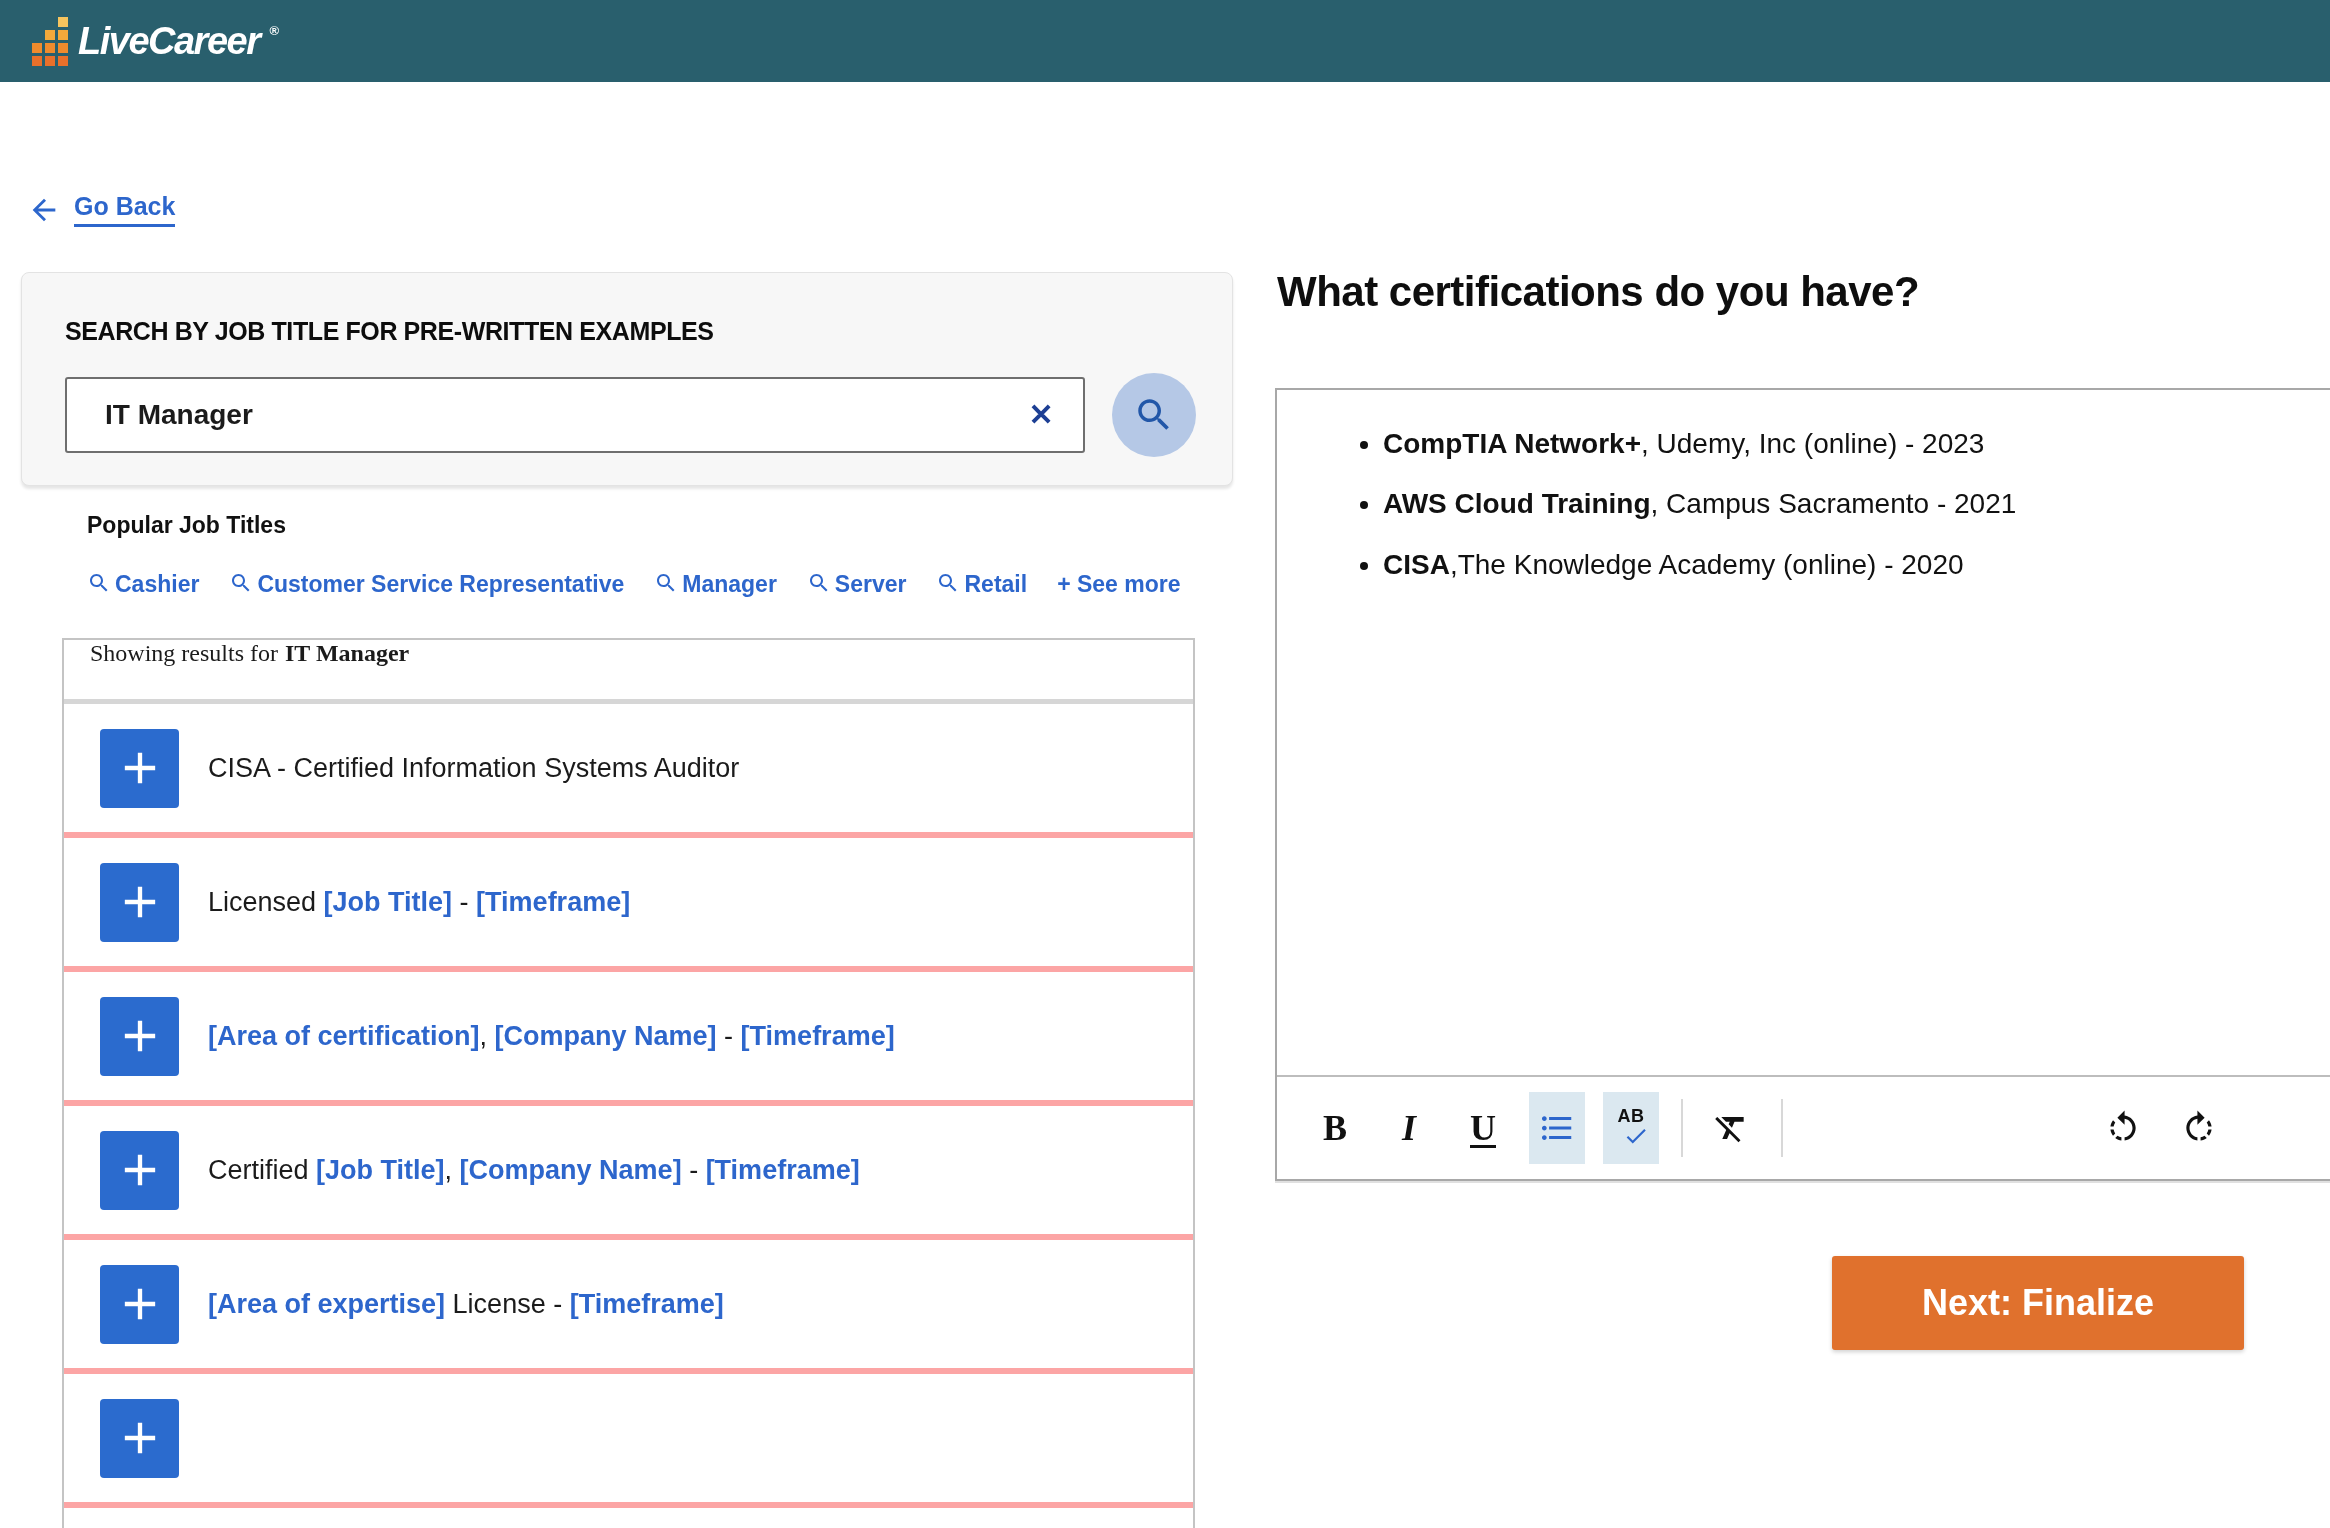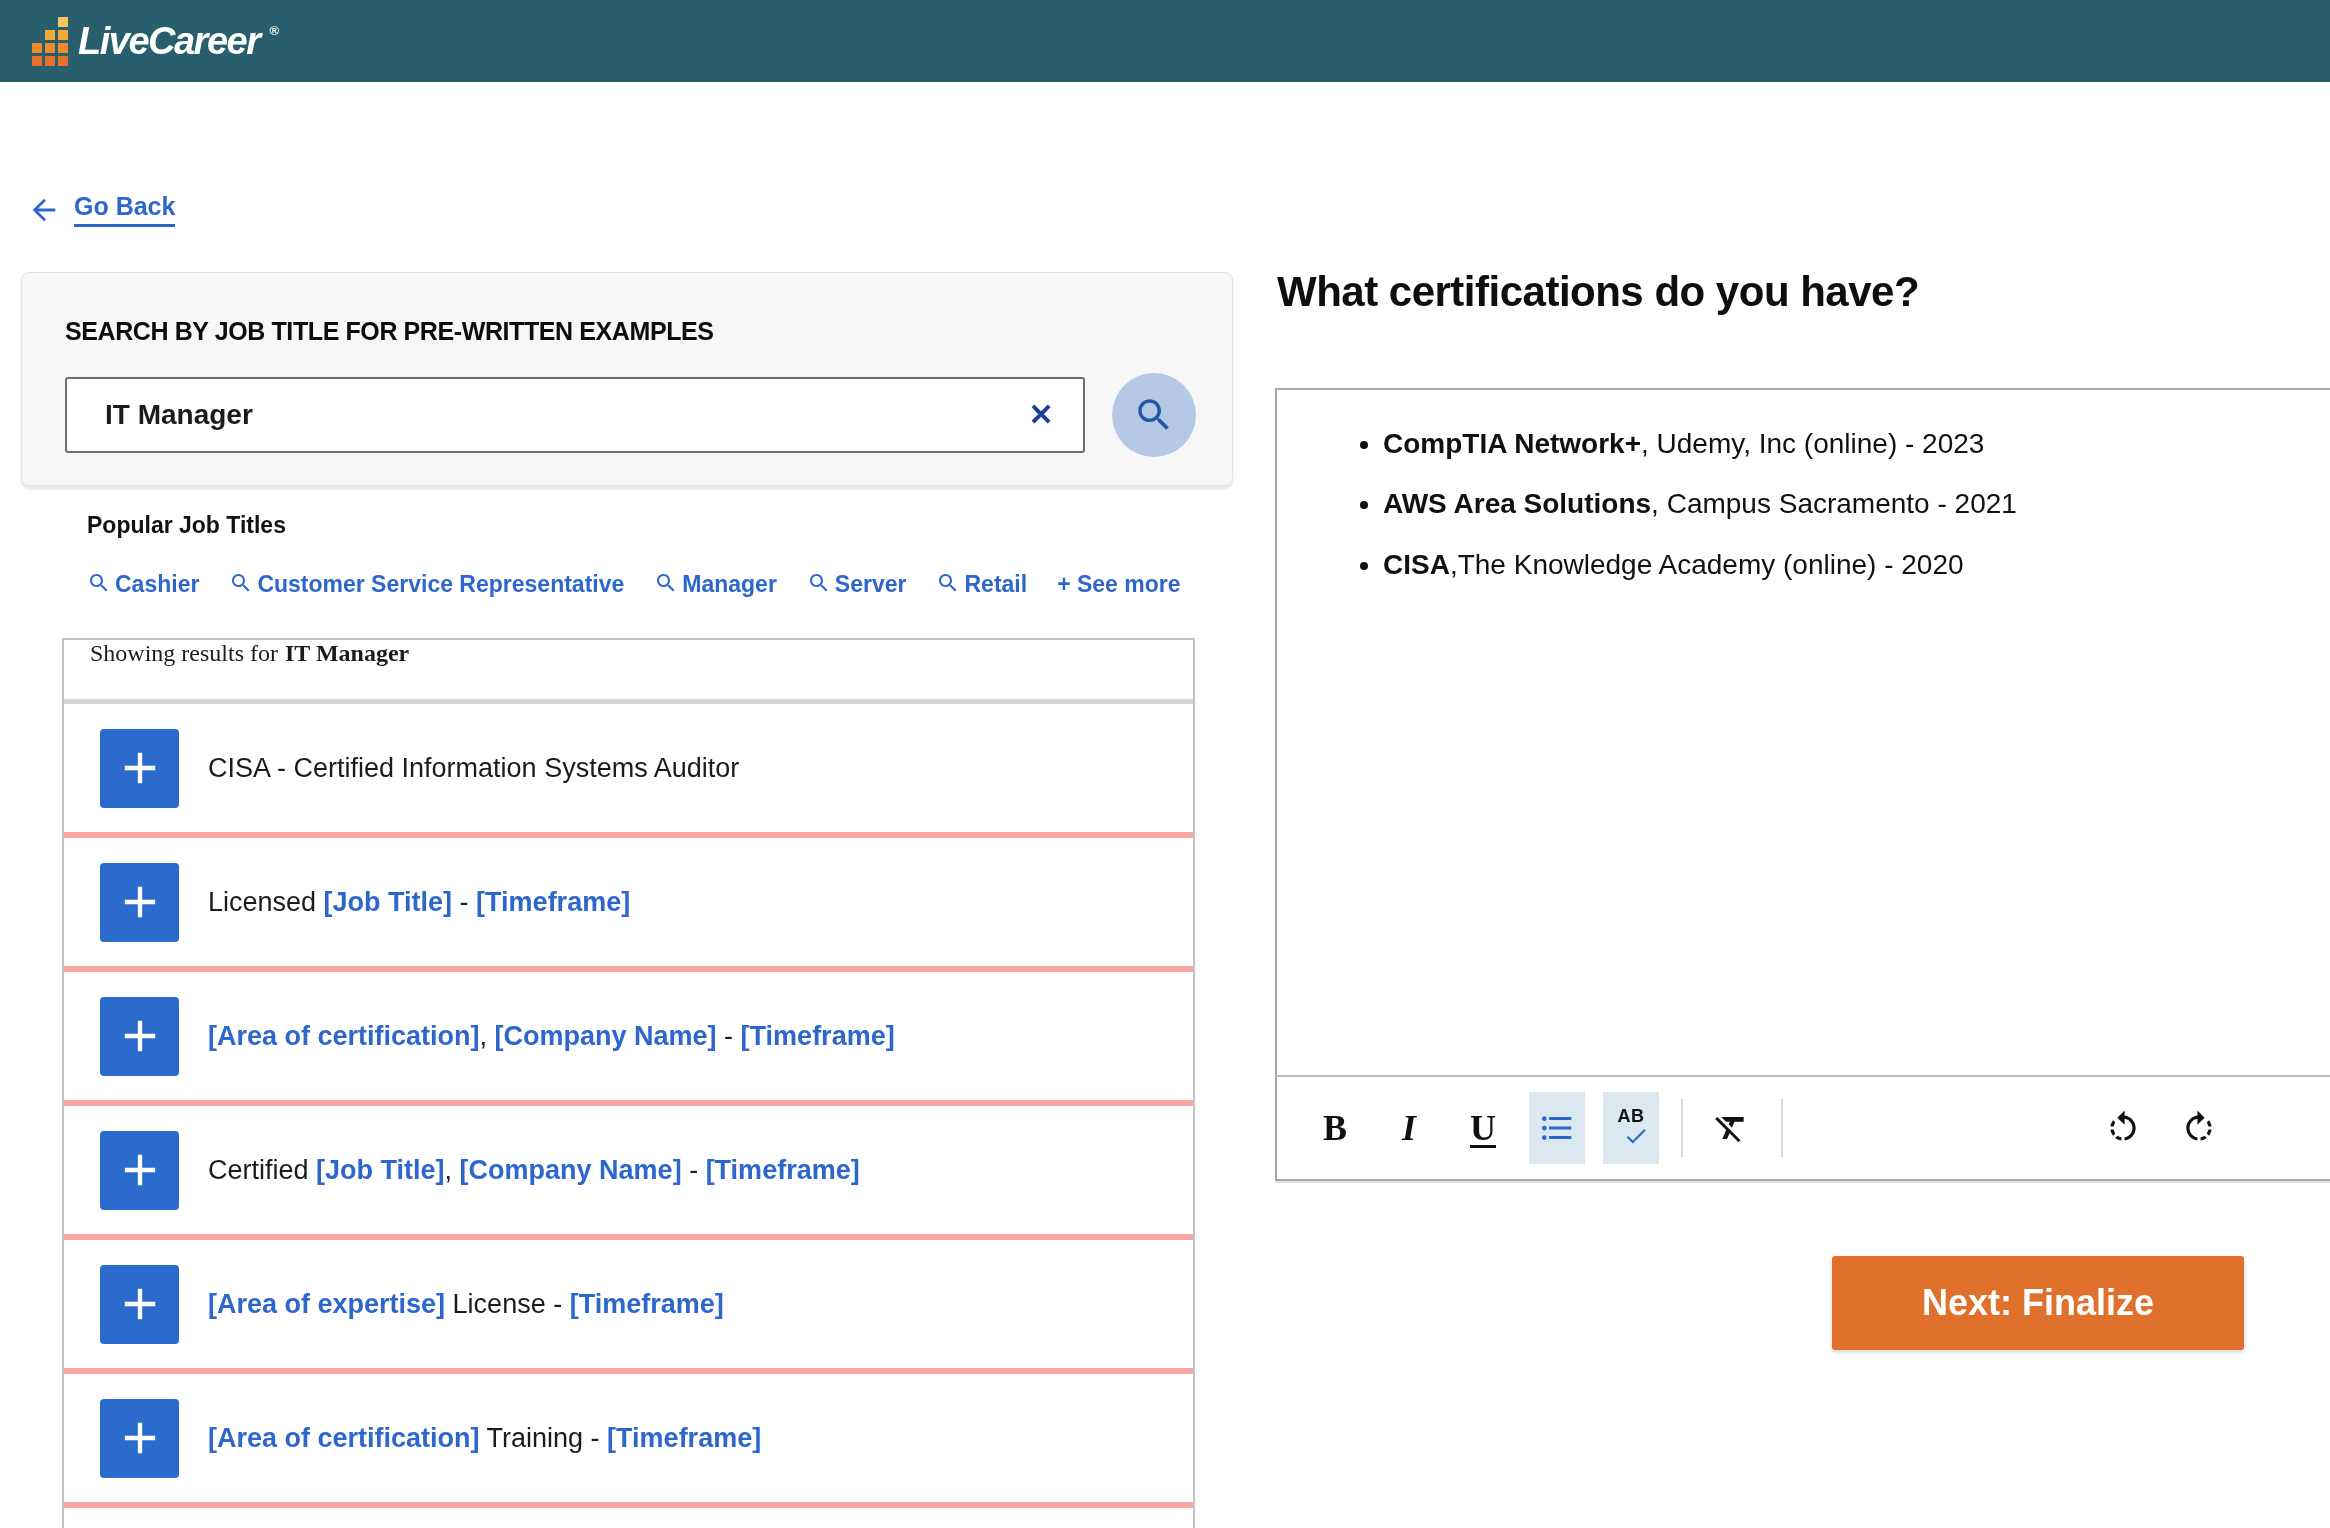--- a/index.html
+++ b/index.html
@@ -219,32 +219,31 @@
           </svg>
         </button>
         <div class="row-text"><span class="token">[Area of expertise]</span><span class="plain"> License - </span><span class="token">[Timeframe]</span></div>
       </div>
       <div class="result-row">
         <button class="add-btn">
           <svg width="52" height="52" viewBox="0 0 24 24">
             <path d="M19 13h-6v6h-2v-6H5v-2h6V5h2v6h6v2z" fill="#ffffff"></path>
           </svg>
         </button>
-        <div class="row-text"><span class="token">[Area of certification]</span><span class="plain"> Training - </span><span class="token">[Timeframe]</span></div>
       </div>
     </div>
 </section>
 
 <h1 class="question">What certifications do you have?</h1>
 
 <div class="editor">
   <div class="editor-content">
     <ul id="bullet-list">
         <li><b>CompTIA Network+</b><span>, Udemy, Inc (online) - 2023</span></li>
-        <li><b>AWS Area Solutions</b><span>, Campus Sacramento  - 2021</span></li>
+        <li><b>AWS Cloud Training</b><span>, Campus Sacramento  - 2021</span></li>
         <li><b>CISA</b><span>,The Knowledge Academy (online) - 2020</span></li>
       </ul>
   </div>
   <div class="toolbar">
     <button class="tb-btn">
       <span class="tb-letter">B</span>
     </button>
     <button class="tb-btn">
       <span class="tb-letter it">I</span>
     </button>

